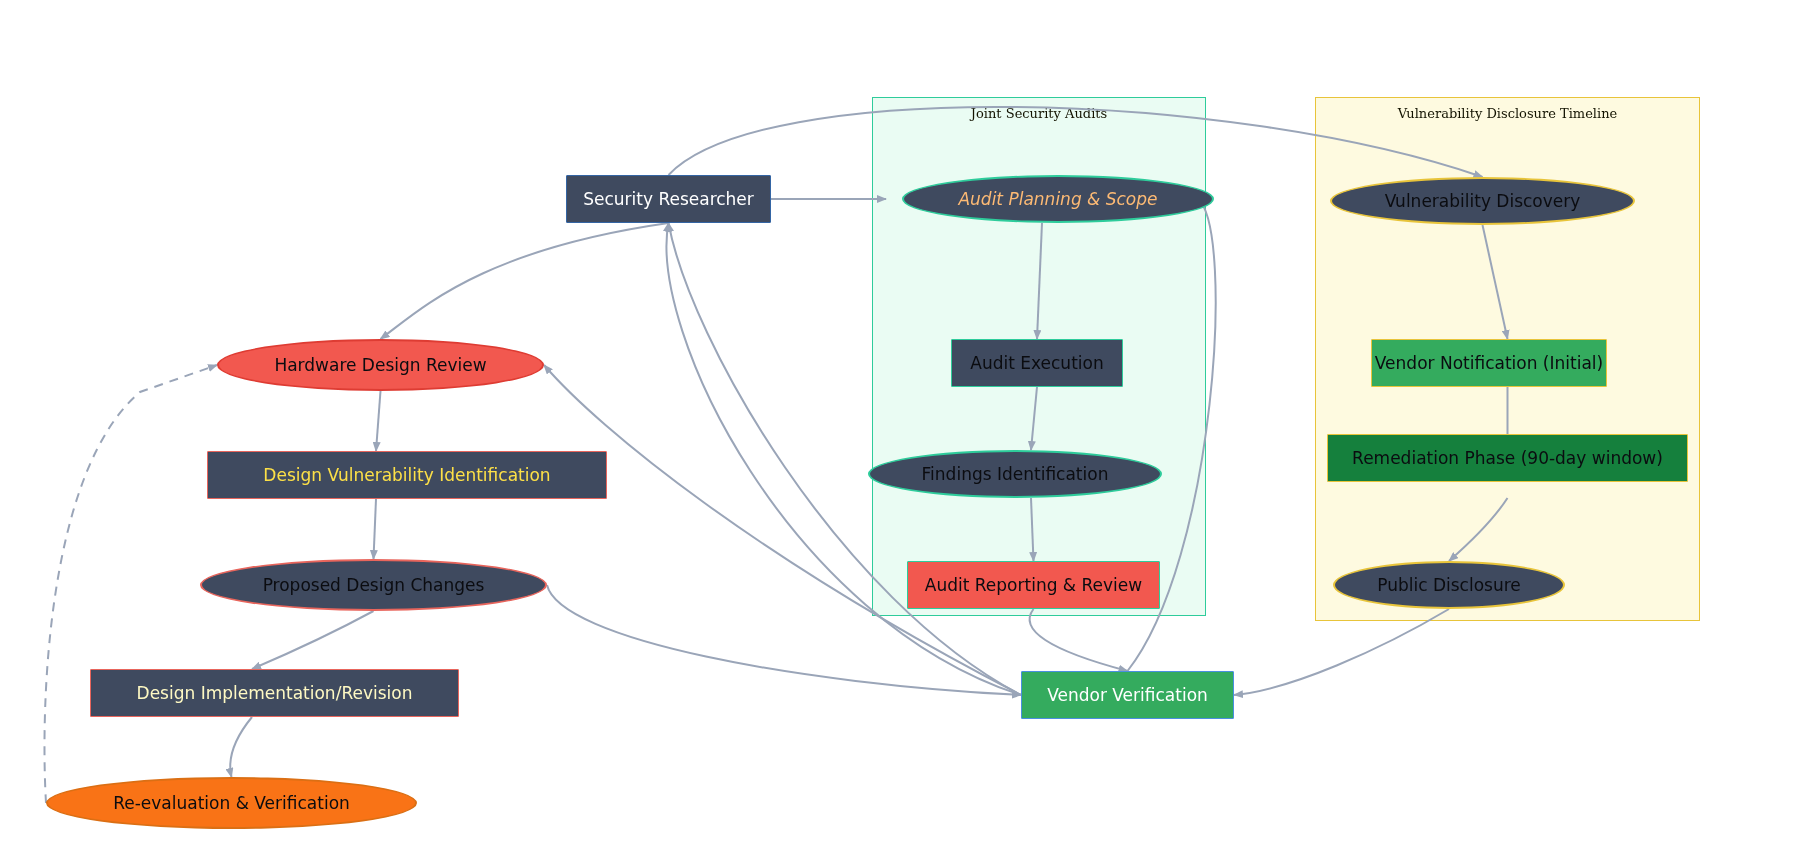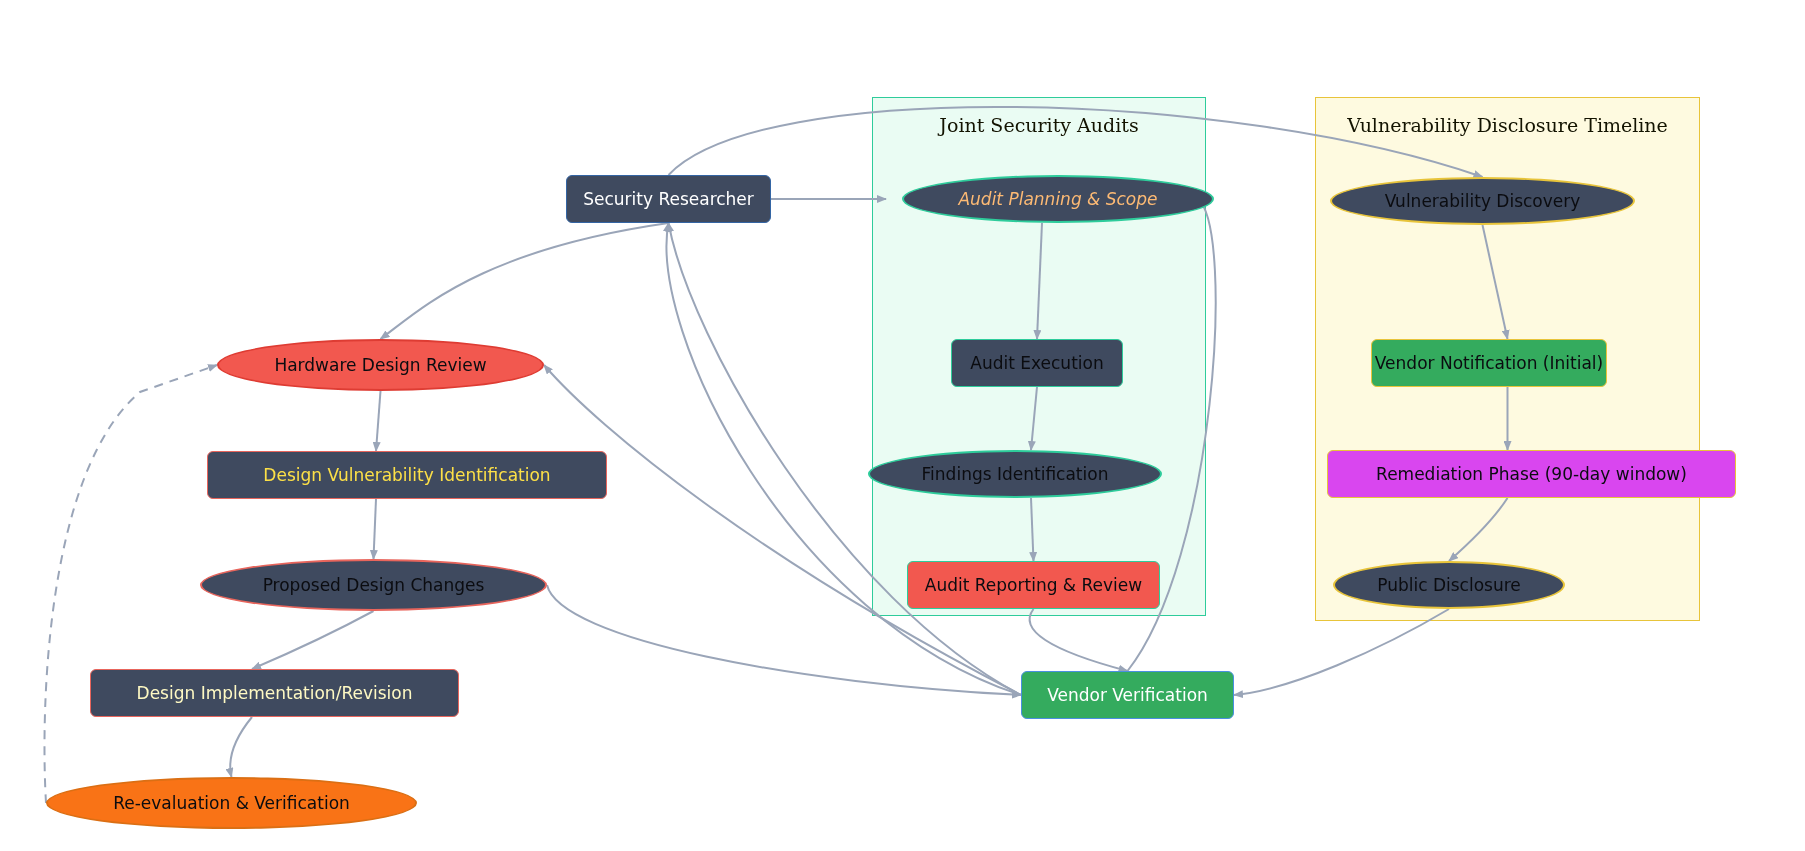--- a/index.html
+++ b/index.html
@@ -28,46 +28,46 @@
     pointer-events: none;
   }
   .subgraph {
     position: absolute;
     box-sizing: border-box;
     border-width: 1.6px;
     border-style: solid;
   }
   .subgraph-title {
     position: absolute;
-    top: 16px;
+    top: 8px;
     left: 0;
     width: 100%;
     text-align: center;
     font-family: "DejaVu Serif", "Liberation Serif", serif;
-    font-size: 19px;
+    font-size: 13px;
     color: #131300;
     white-space: nowrap;
   }
   .node {
     position: absolute;
     box-sizing: border-box;
     display: flex;
     align-items: center;
     justify-content: center;
     text-align: center;
     font-family: "DejaVu Sans", "Liberation Sans", sans-serif;
     font-size: 17px;
     line-height: 1.1;
     color: #0b0c10;
     white-space: nowrap;
   }
   .node.rect {
     border-width: 1.6px;
     border-style: solid;
-    border-radius: 6px;
+    border-radius: 1px;
   }
   .node.ellipse {
     border-width: 2px;
     border-style: solid;
     border-radius: 50%;
   }
 </style>
 </head>
 <body>
 
@@ -144,21 +144,21 @@
       </div>
       <div class="node rect" style="left: 907px; top: 561px; width: 253px; height: 48px; background: rgb(242, 88, 79); border-color: rgb(46, 204, 155); color: rgb(11, 12, 16);">
         <span>Audit Reporting &amp; Review</span>
       </div>
       <div class="node ellipse" style="left: 1330px; top: 177px; width: 305px; height: 48px; background: rgb(63, 74, 95); border-color: rgb(232, 196, 58); color: rgb(11, 12, 16);">
         <span>Vulnerability Discovery</span>
       </div>
       <div class="node rect" style="left: 1371px; top: 339px; width: 236px; height: 48px; background: rgb(52, 171, 94); border-color: rgb(232, 196, 58); color: rgb(11, 12, 16);">
         <span>Vendor Notification (Initial)</span>
       </div>
-      <div class="node rect" style="left: 1327px; top: 450px; width: 409px; height: 48px; background: #d946ef; border-color: rgb(232, 196, 58); color: rgb(11, 12, 16);">
+      <div class="node rect" style="left: 1327px; top: 434px; width: 361px; height: 48px; background: #15803d; border-color: rgb(232, 196, 58); color: rgb(11, 12, 16);">
         <span>Remediation Phase (90-day window)</span>
       </div>
       <div class="node ellipse" style="left: 1333px; top: 561px; width: 232px; height: 48px; background: rgb(63, 74, 95); border-color: rgb(232, 196, 58); color: rgb(11, 12, 16);">
         <span>Public Disclosure</span>
       </div>
     </div>
 
 </div>
 
 </body></html>

